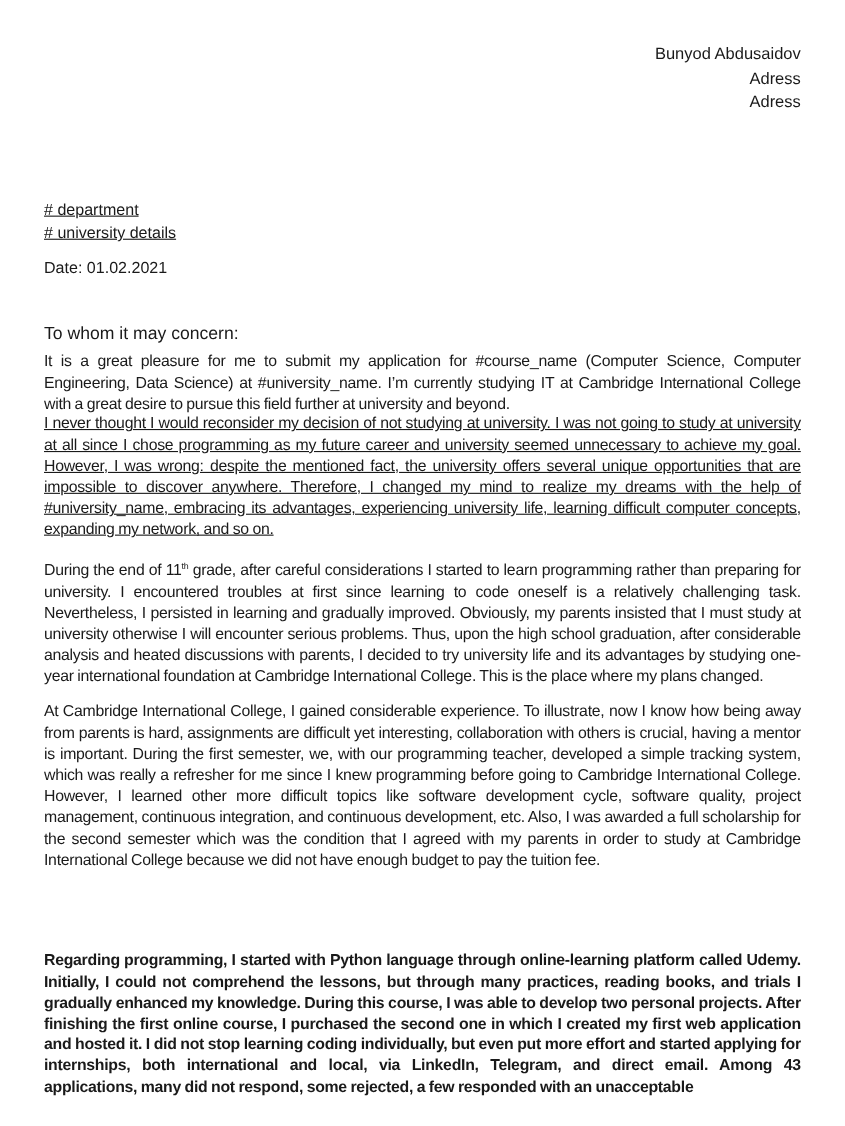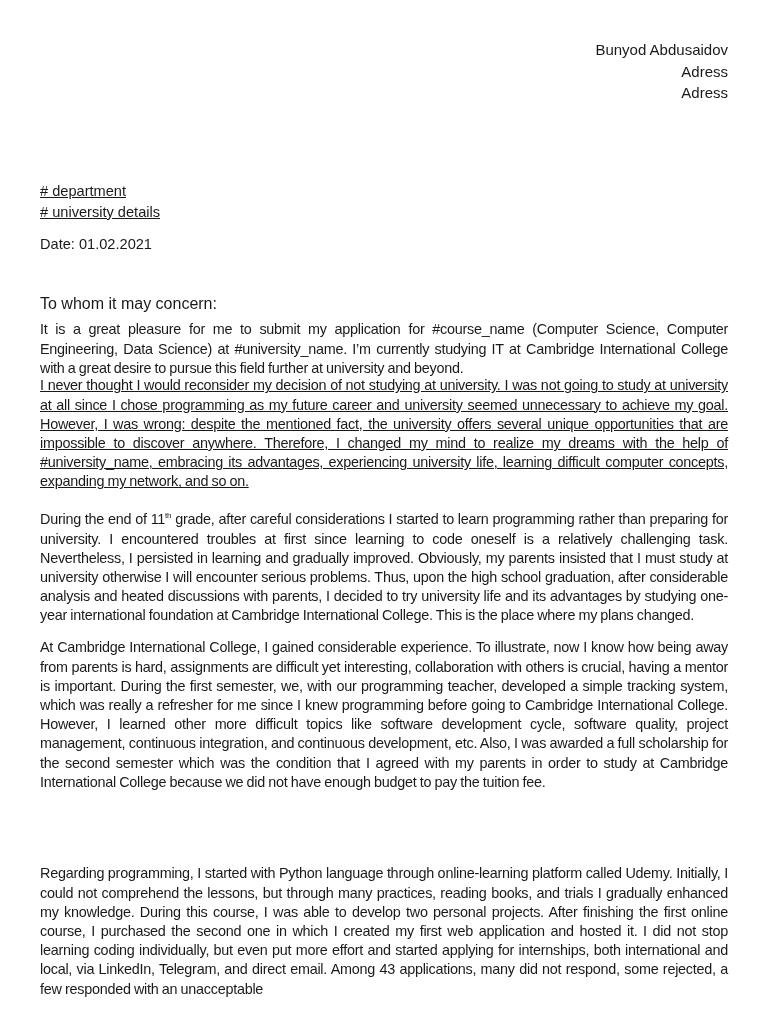--- a/index.html
+++ b/index.html
@@ -23,21 +23,21 @@
     position: absolute; left: 40px; width: 688px;
     font-size: 14.4px; line-height: 19.2px; text-align: justify;
     letter-spacing: -0.25px; word-spacing: -0.5px;
     transform-origin: 0 0;
   }
   .para sup { font-size: 8px; line-height: 0; vertical-align: super; }
   #p1 { top: 306px; }
   #p2 { top: 362px; text-decoration: underline; }
   #p3 { top: 496px; }
   #p4 { top: 624px; }
-  #p5 { top: 850px; }
+  #p5 { top: 850px; font-weight: bold; }
 </style>
 </head>
 <body>
 
 <div class="page">
 
   <div class="sender">
     <div>Bunyod Abdusaidov</div>
     <div>Adress</div>
     <div>Adress</div>

